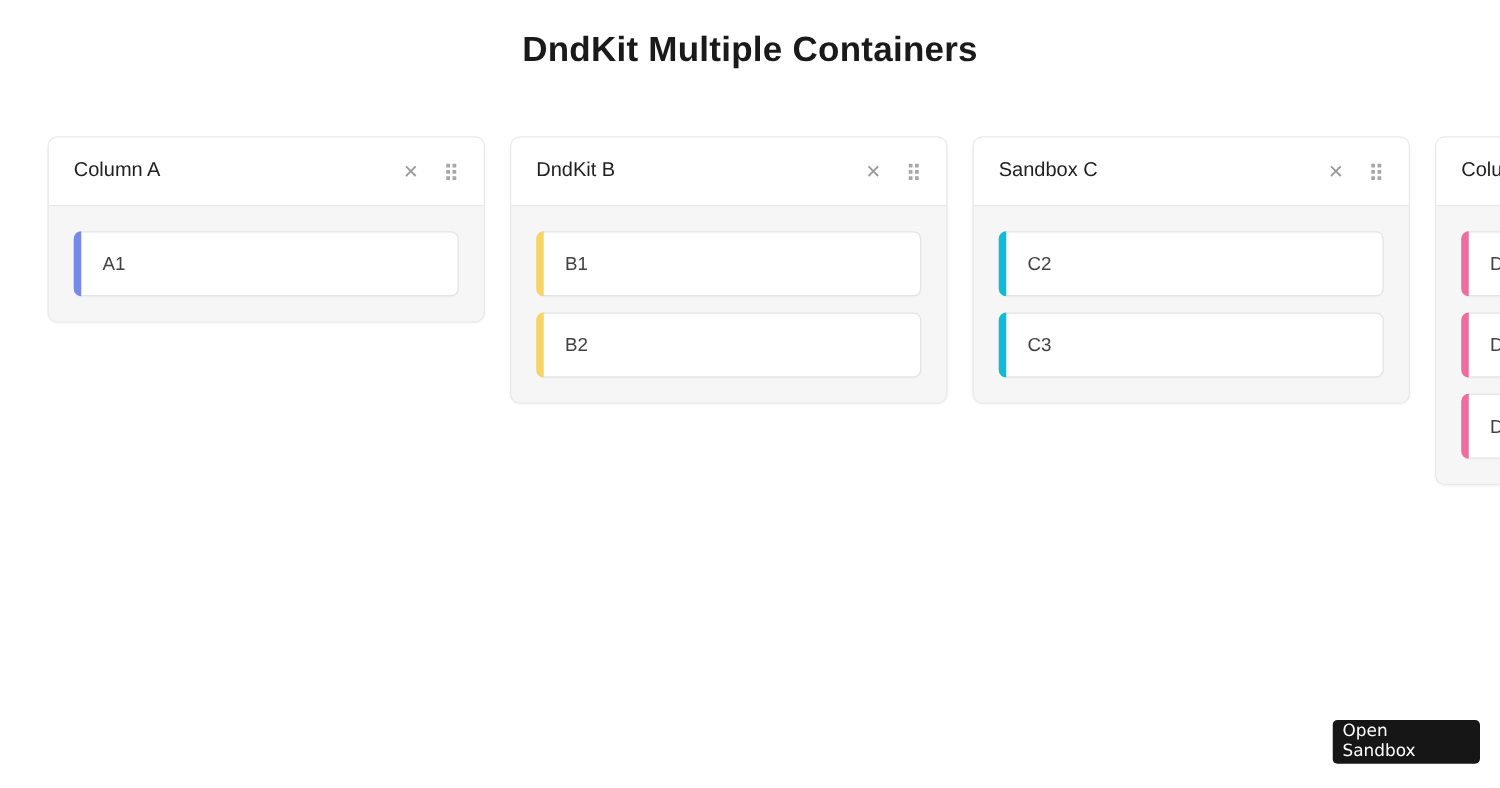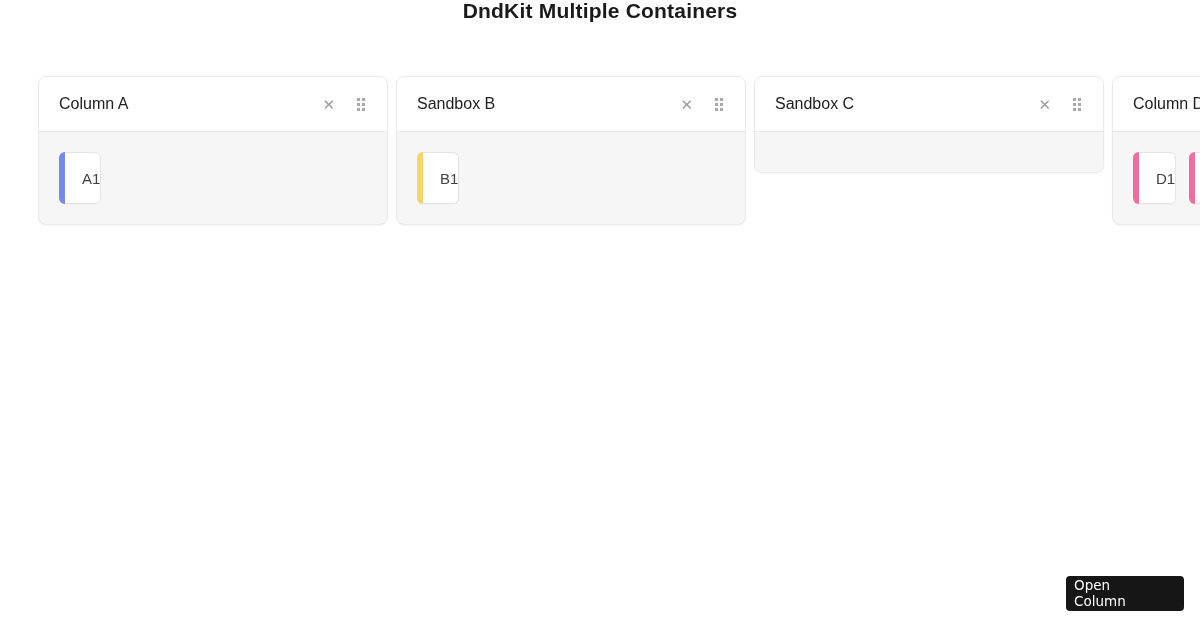--- a/index.html
+++ b/index.html
@@ -1,30 +1,31 @@
 <!DOCTYPE html>
 <html><head>
 <meta charset="utf-8">
 <style>
   * { margin: 0; padding: 0; box-sizing: border-box; }
   html, body { width: 1200px; height: 630px; overflow: hidden; background: #ffffff; }
   body { font-family: "Liberation Sans", sans-serif; position: relative; }
 
   .page-title {
+    padding-top: 26px;
     text-align: center;
-    font-size: 21px;
+    font-size: 28px;
     font-weight: 700;
     color: #1a1a1a;
     letter-spacing: 0.2px;
     line-height: 1;
   }
 
   .board {
     display: flex;
-    gap: 8px;
+    gap: 20px;
     padding-left: 38px;
     margin-top: 55px;
     align-items: flex-start;
   }
 
   .column {
     flex: 0 0 350px;
     width: 350px;
     background: #f6f6f6;
     border: 1px solid #e9e9e9;
@@ -64,21 +65,21 @@
     grid-auto-rows: 3px;
     gap: 2px;
     cursor: grab;
     padding: 2px 0;
   }
   .drag-handle i { background: #a8a8a8; display: block; }
 
   .cards {
     padding: 20px;
     display: flex;
-    flex-direction: row;
+    flex-direction: column;
     gap: 13px;
   }
 
   .card {
     position: relative;
     height: 52px;
     background: #ffffff;
     border: 1px solid #e4e4e4;
     border-radius: 6px;
     display: flex;
@@ -149,57 +150,69 @@
     <span class="card-stripe" style="background: rgb(117, 137, 232);"></span>
     <span class="card-label">A1</span>
   </div>
 
 
 </div>
   </div>
 
   <div class="column">
     <div class="column-header">
-      <span class="column-title">Sandbox B</span>
+      <span class="column-title">DndKit B</span>
       <span class="close-btn">✕</span>
       <span class="drag-handle">
         <i></i>
           <i></i>
           <i></i>
           <i></i>
           <i></i>
           <i></i>
       </span>
     </div>
     <div class="cards">
   <div class="card">
     <span class="card-stripe" style="background: rgb(247, 212, 104);"></span>
     <span class="card-label">B1</span>
   </div>
 
+  <div class="card">
+    <span class="card-stripe" style="background: rgb(247, 212, 104);"></span>
+    <span class="card-label">B2</span>
+  </div>
 
 </div>
   </div>
 
   <div class="column">
     <div class="column-header">
       <span class="column-title">Sandbox C</span>
       <span class="close-btn">✕</span>
       <span class="drag-handle">
         <i></i>
           <i></i>
           <i></i>
           <i></i>
           <i></i>
           <i></i>
       </span>
     </div>
     <div class="cards">
 
-
+  <div class="card">
+    <span class="card-stripe" style="background: rgb(15, 188, 214);"></span>
+    <span class="card-label">C2</span>
+  </div>
+
+  <div class="card">
+    <span class="card-stripe" style="background: rgb(15, 188, 214);"></span>
+    <span class="card-label">C3</span>
+  </div>
 </div>
   </div>
 
   <div class="column">
     <div class="column-header">
       <span class="column-title">Column D</span>
 
     </div>
     <div class="cards">
   <div class="card">
@@ -214,14 +227,14 @@
 
   <div class="card">
     <span class="card-stripe" style="background: rgb(238, 109, 158);"></span>
     <span class="card-label">D3</span>
   </div>
 </div>
   </div>
 </div>
 
 <button class="open-sandbox-btn">
-  <span>Open Column</span>
+  <span>Open Sandbox</span>
 </button>
 
 </body></html>

